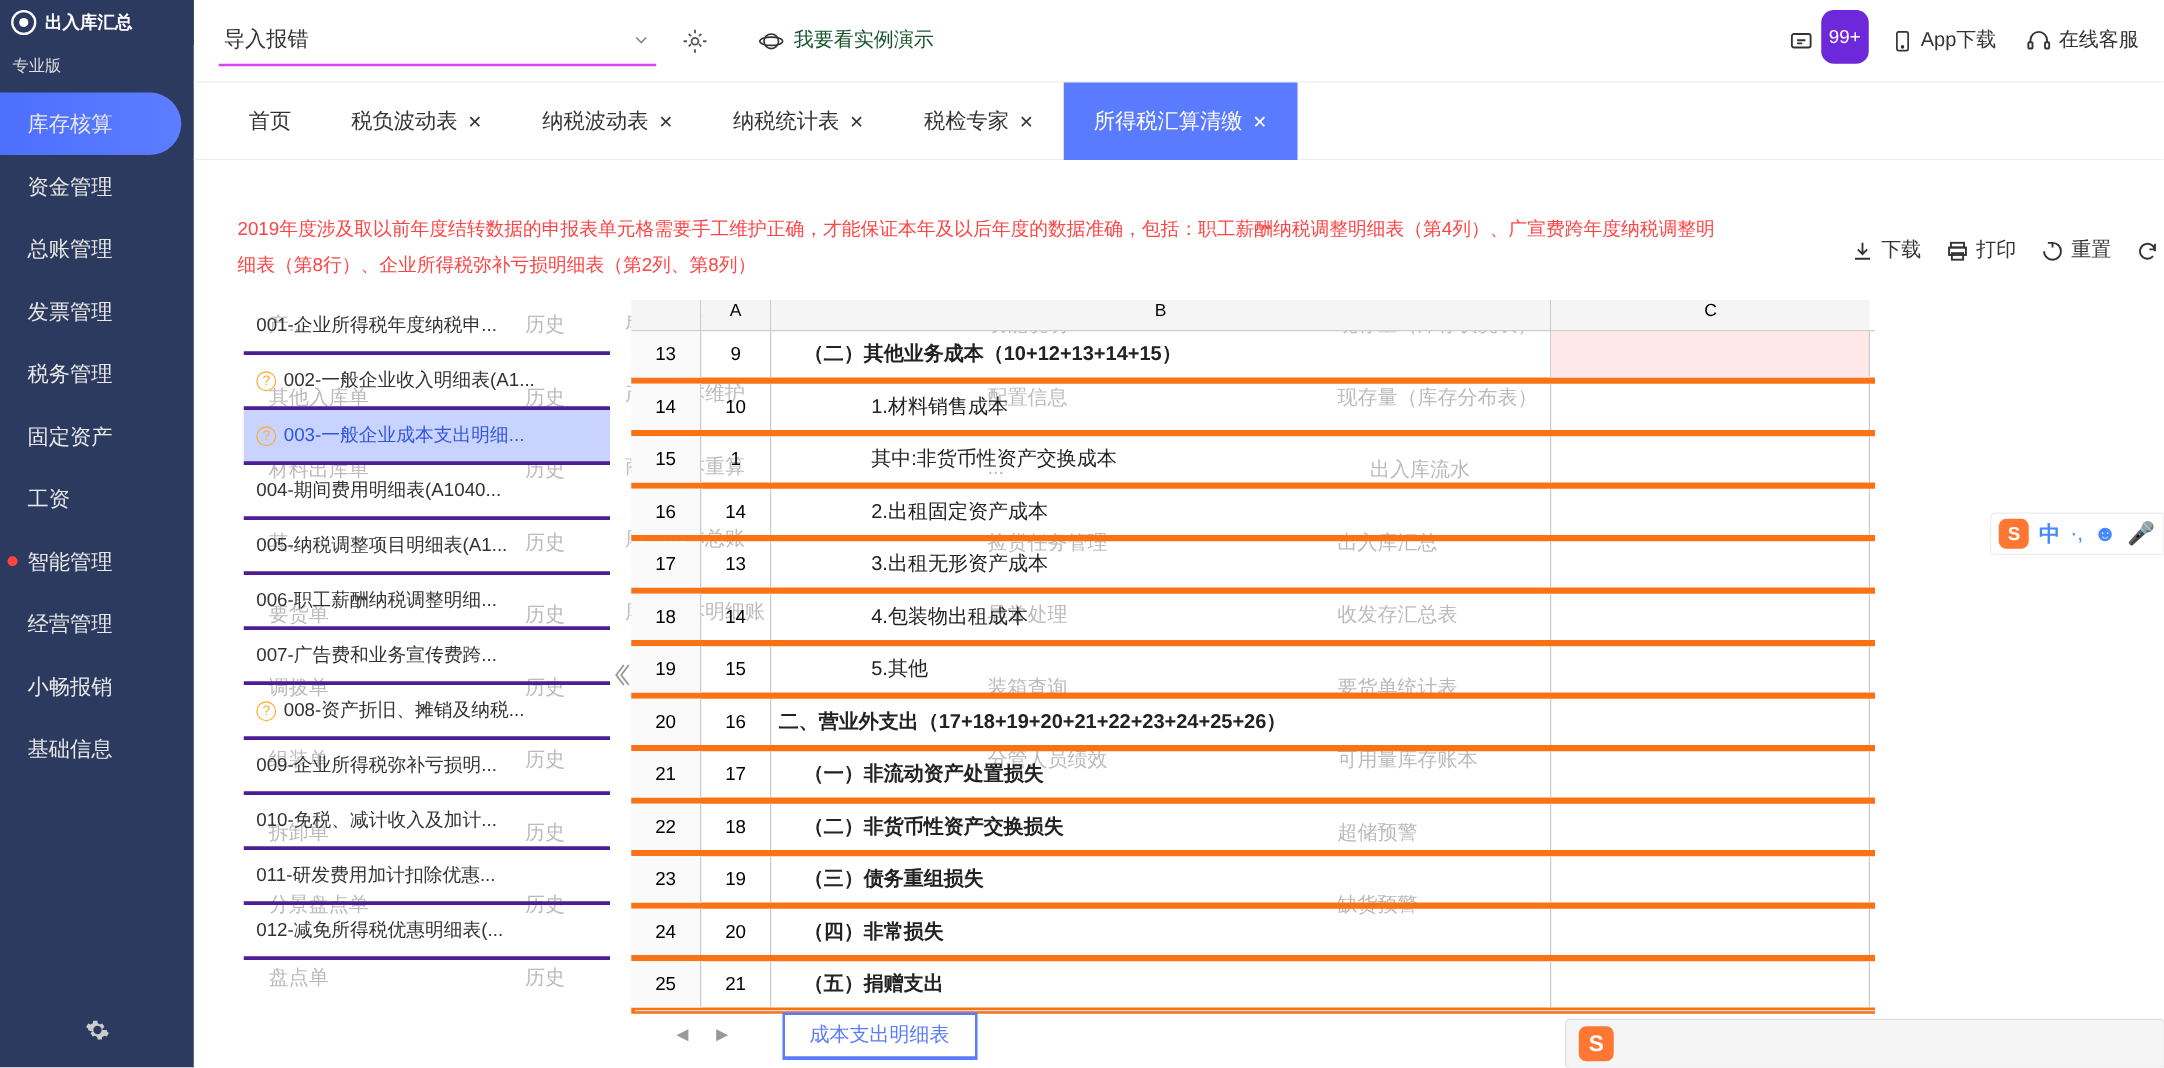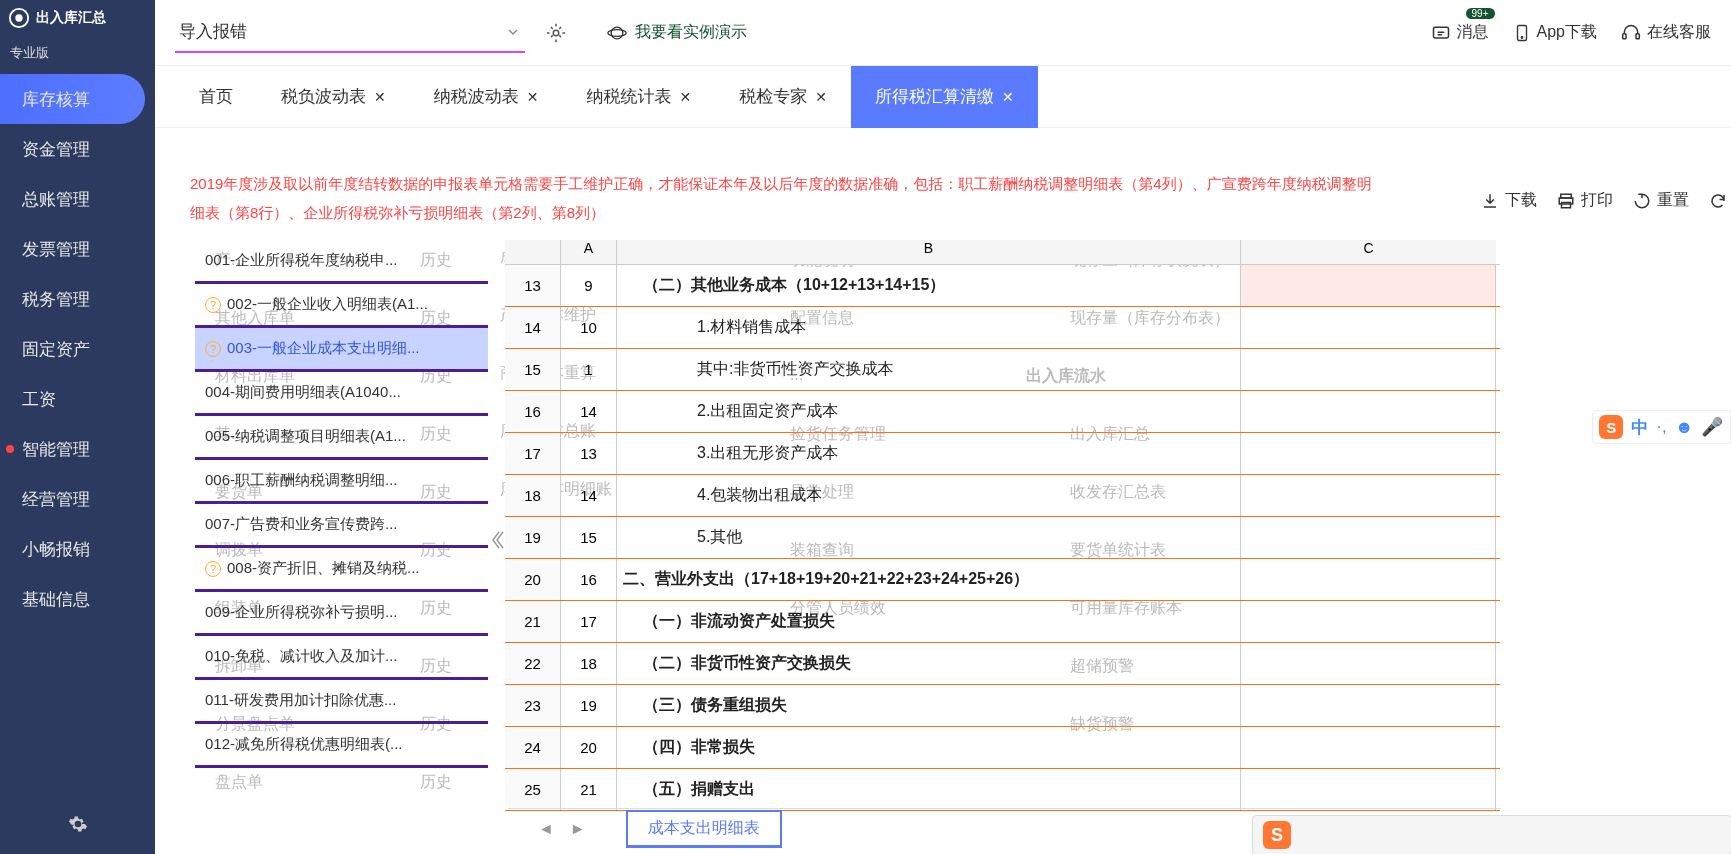--- a/index.html
+++ b/index.html
@@ -17,21 +17,21 @@
     .settings-icon { position: absolute; bottom: 20px; left: 50%; transform: translateX(-50%); color: #ccc; }
     
     
     .header { position: absolute; left: 155px; top: 0; right: 0; height: 66px; border-bottom: 1px solid #eee; display: flex; align-items: center; padding: 0 20px; }
     .import-dropdown { display: flex; align-items: center; width: 350px; border-bottom: 2px solid #d946ef; padding: 8px 4px; color: #333; font-size: 17px; }
     .import-dropdown .chev { margin-left: auto; color: #888; }
     .gear-btn { margin-left: 20px; color: #555; }
     .demo-link { margin-left: 40px; display: flex; align-items: center; gap: 8px; color: #14532d; font-size: 16px; }
     .header-right { margin-left: auto; display: flex; align-items: center; gap: 24px; }
     .hr-item { display: flex; align-items: center; gap: 6px; font-size: 16px; color: #333; position: relative; }
-    .badge-99 { position: absolute; top: -14px; right: -6px; background: #14532d; color: #fff; font-size: 10px; padding: 0 6px; border-radius: 10px; }
+    .badge-99 { position: absolute; top: -14px; right: -6px; background: #6d28d9; color: #fff; font-size: 15px; padding: 13px 6px; border-radius: 10px; }
     
     
     .tabs-bar { position: absolute; left: 155px; top: 66px; right: 0; height: 62px; border-bottom: 1px solid #eee; display: flex; align-items: center; padding-left: 20px; }
     .tab { padding: 0 24px; height: 62px; display: flex; align-items: center; font-size: 17px; color: #333; cursor: pointer; }
     .tab.active { background: #5b7bff; color: #fff; }
     .tab .close-x { margin-left: 8px; font-size: 14px; }
     
     
     .notice { position: absolute; left: 190px; top: 170px; width: 1195px; color: #ff4444; font-size: 15px; line-height: 1.9; }
     
@@ -46,21 +46,21 @@
     .report-item .q-icon { width: 16px; height: 16px; border-radius: 50%; border: 1px solid #ffaa33; color: #ffaa33; font-size: 11px; display: flex; align-items: center; justify-content: center; margin-right: 6px; flex-shrink: 0; }
     .collapse-handle { position: absolute; left: 490px; top: 530px; color: #999; }
     
     
     .sheet { position: absolute; left: 505px; top: 240px; width: 995px; }
     .col-headers { display: flex; border-bottom: 1px solid #ccc; }
     .ch-corner { width: 56px; height: 24px; border-right: 1px solid #ccc; background: #f5f5f5; }
     .ch-a { width: 56px; height: 24px; border-right: 1px solid #ccc; background: #f5f5f5; text-align: center; font-size: 14px; }
     .ch-b { width: 624px; height: 24px; border-right: 1px solid #ccc; background: #f5f5f5; text-align: center; font-size: 14px; }
     .ch-c { width: 255px; height: 24px; background: #f5f5f5; text-align: center; font-size: 14px; }
-    .sheet-row { display: flex; border-bottom: 1px solid #f97316; height: 42px; }
+    .sheet-row { display: flex; border-bottom: 5px solid #f97316; height: 42px; }
     .row-num { width: 56px; border-right: 1px solid #ccc; display: flex; align-items: center; justify-content: center; font-size: 15px; background: #fafafa; }
     .cell-a { width: 56px; border-right: 1px solid #ccc; display: flex; align-items: center; justify-content: center; font-size: 15px; }
     .cell-b { width: 624px; border-right: 1px solid #ccc; display: flex; align-items: center; padding-left: 26px; font-size: 16px; font-weight: 500; color: #222; }
     .cell-b.indent { padding-left: 80px; }
     .cell-b.bolder { font-weight: bold; }
     .cell-c { width: 255px; border-right: 1px solid #ccc; }
     .cell-c.pink { background: #ffe8e8; }
     
     
     .ghost { position: absolute; color: #bbb; font-size: 16px; z-index: -1; }
@@ -267,21 +267,21 @@
     <div class="ghost" style="left: 420px; top: 714px;">历史</div>
     <div class="ghost" style="left: 215px; top: 772px;">盘点单</div>
     <div class="ghost" style="left: 420px; top: 772px;">历史</div>
   </div>
 <div id="ghost-right">
     <div class="ghost" style="left: 790px; top: 250px;">功能说明</div>
     <div class="ghost" style="left: 1070px; top: 250px;">现存量（库存状况表）</div>
     <div class="ghost" style="left: 790px; top: 308px;">配置信息</div>
     <div class="ghost" style="left: 1070px; top: 308px;">现存量（库存分布表）</div>
     <div class="ghost" style="left: 790px; top: 366px;">...</div>
-    <div class="ghost" style="left: 1026px; top: 366px; font-weight: bold;">出入库流水</div>
+    <div class="ghost" style="left: 1096px; top: 366px;">出入库流水</div>
     <div class="ghost" style="left: 790px; top: 424px;">捡货任务管理</div>
     <div class="ghost" style="left: 1070px; top: 424px;">出入库汇总</div>
     <div class="ghost" style="left: 790px; top: 482px;">异常处理</div>
     <div class="ghost" style="left: 1070px; top: 482px;">收发存汇总表</div>
     <div class="ghost" style="left: 790px; top: 540px;">装箱查询</div>
     <div class="ghost" style="left: 1070px; top: 540px;">要货单统计表</div>
     <div class="ghost" style="left: 790px; top: 598px;">分管人员绩效</div>
     <div class="ghost" style="left: 1070px; top: 598px;">可用量库存账本</div>
     <div class="ghost" style="left: 1070px; top: 656px;">超储预警</div>
     <div class="ghost" style="left: 1070px; top: 714px;">缺货预警</div>

